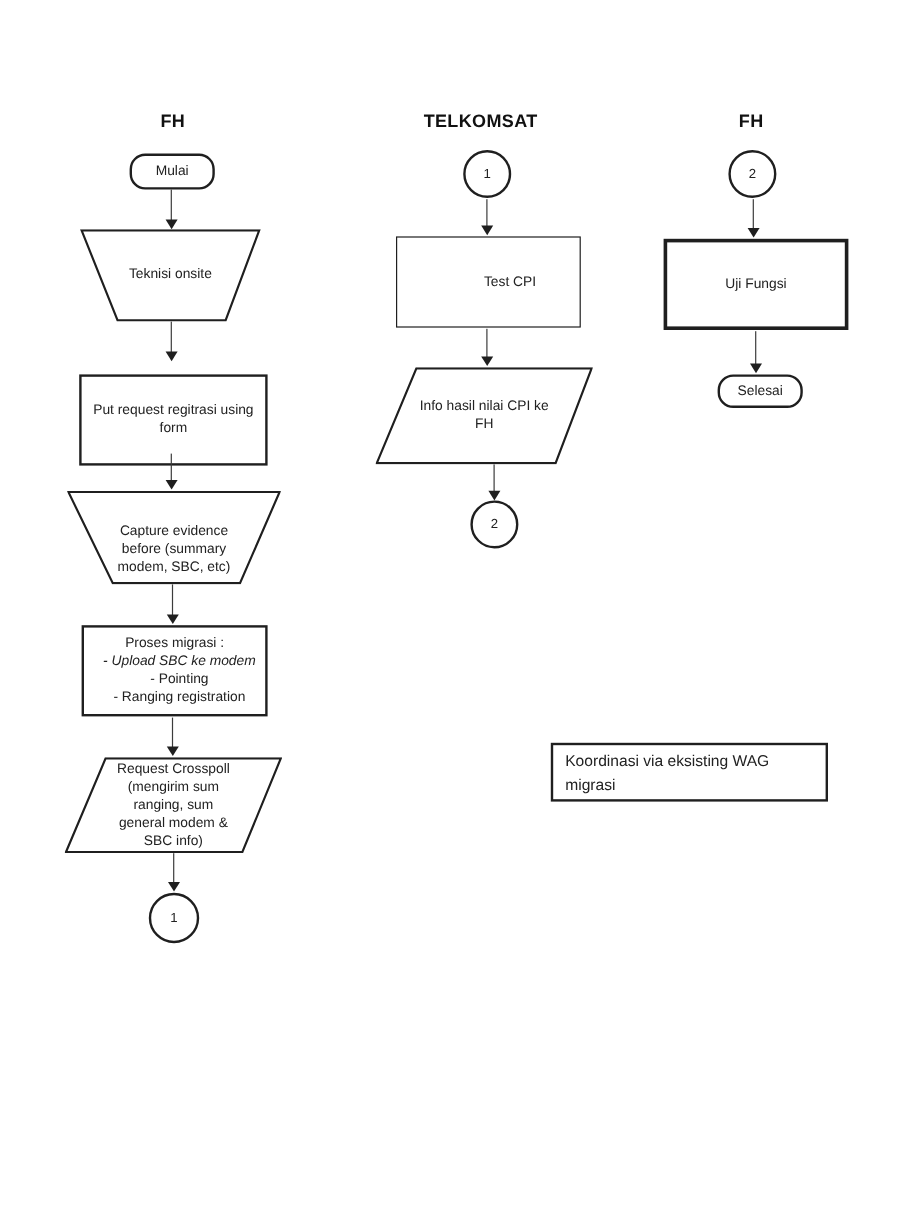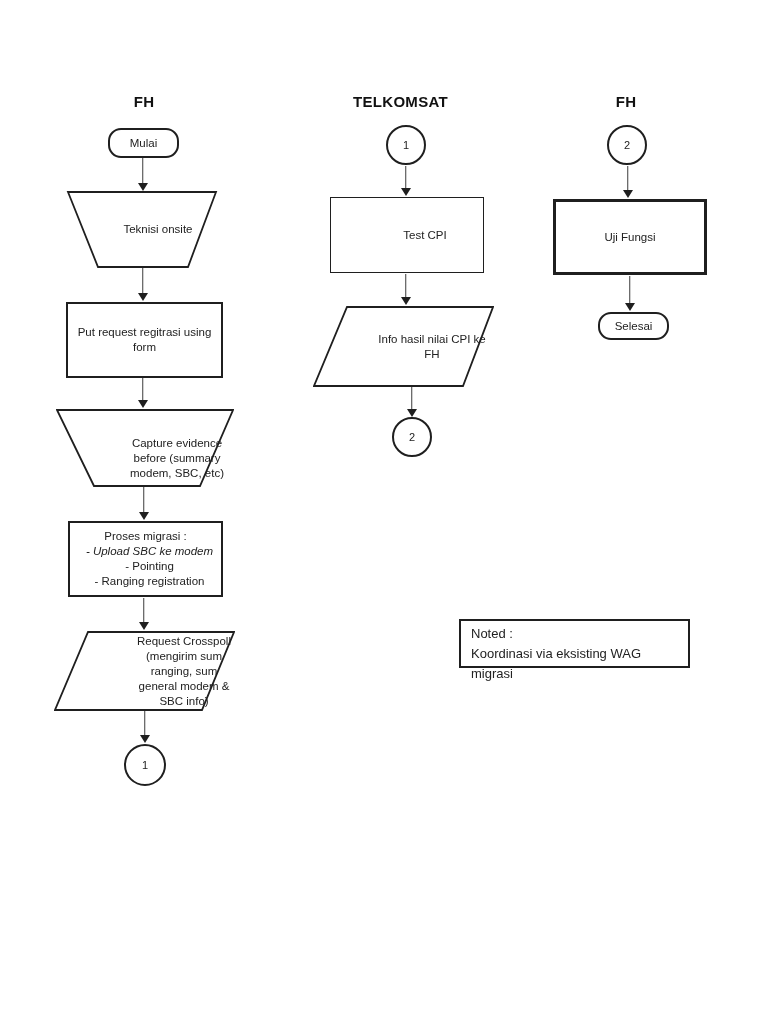--- a/index.html
+++ b/index.html
@@ -17,32 +17,32 @@
     font-size: 15px; font-weight: bold; letter-spacing: .3px;
     text-align: center; color: #111;
   }
 
   .node {
     position: absolute; box-sizing: border-box;
     background: #fff;
     display: flex; align-items: center; justify-content: center;
     text-align: center; font-size: 11.5px; line-height: 15px; color: #222;
   }
-  .rect   { border: 2px solid #1f1f1f; }
+  .rect   { border: 2px solid #1f1f1f; margin-top: 10px; }
   .rect-thin  { border: 1.5px solid #1f1f1f; padding-left: 36px; }
   .rect-thick { border: 3px solid #1f1f1f; }
   .rect-med   { border: 2.5px solid #1f1f1f; }
   .pill   { border: 2px solid #1f1f1f; border-radius: 13px; }
   .circle { border: 2px solid #1f1f1f; border-radius: 50%; font-size: 11px; }
 
   .shape-wrap { position: absolute; }
   .shape-wrap svg { display: block; }
   .shape-label {
     position: absolute; top: 0; left: 0; right: 0; bottom: 0;
-    display: flex; align-items: center; justify-content: flex-end;
+    display: flex; align-items: center; justify-content: center;
     text-align: center; font-size: 11.5px; line-height: 15px; color: #222;
   }
   .shape-label > span { display: inline-block; }
 
   .multiline { flex-direction: column; align-items: center; justify-content: flex-start; }
   .multiline .t-center { text-align: center; }
   .multiline .t-left   { text-align: left; }
 
   .arrow { position: absolute; width: 11px; }
   .arrow .line {
@@ -184,17 +184,16 @@
   <div class="node rect-thick" style="left:537px; top:199px; width:154px; height:76px;">Uji Fungsi</div>
 
   <div class="arrow" style="left:608px; top:276px; height:35px;">
     <div class="line"></div>
     <div class="head"></div>
   </div>
 
   <div class="node pill" style="left:582px; top:312px; width:71px; height:28px;">Selesai</div>
 
   <div class="note-box" style="left:443px; top:619px; width:231px; height:49px;">
-    <div>Noted :</div>
     <div>Koordinasi via eksisting WAG migrasi</div>
   </div>
 
 </div>
 
 </body></html>

